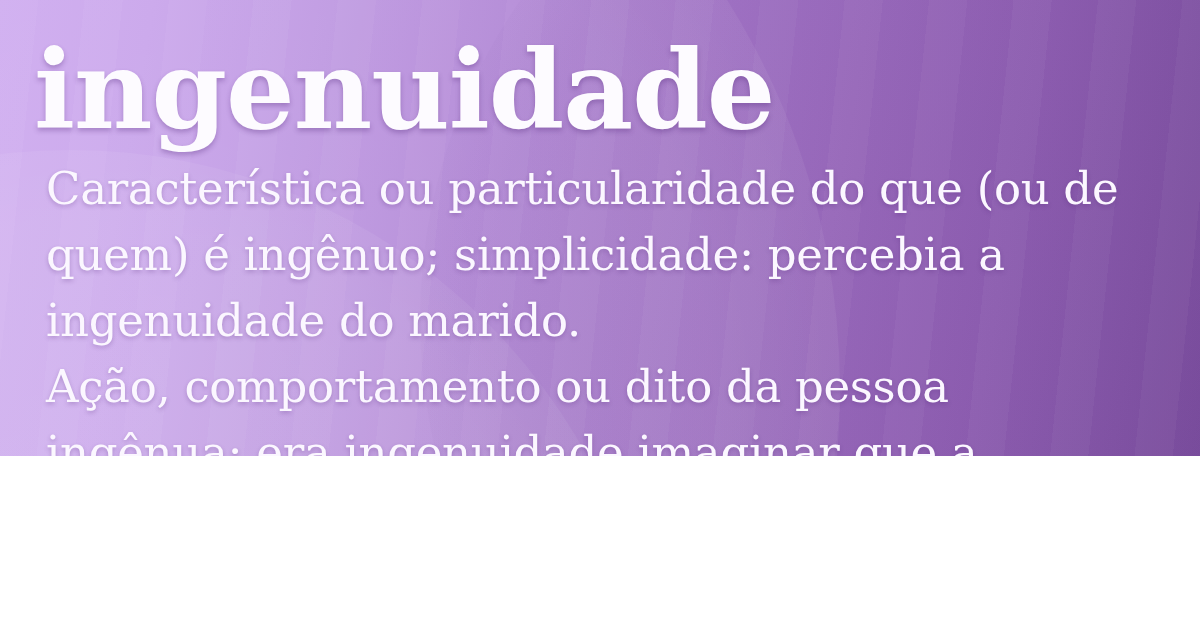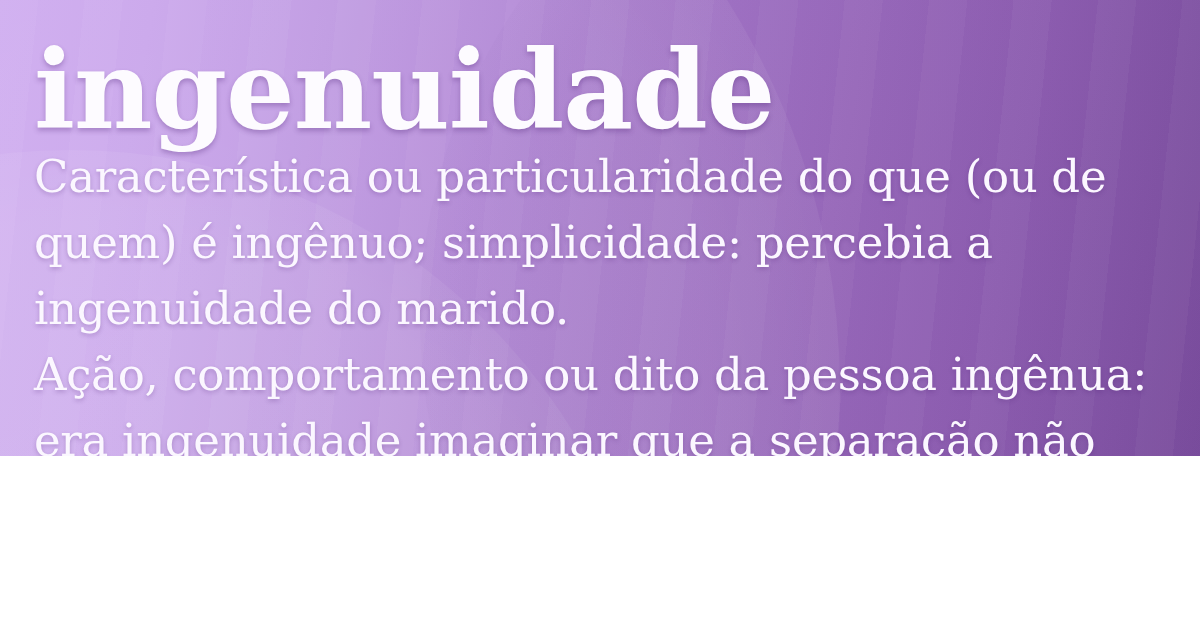--- a/index.html
+++ b/index.html
@@ -100,21 +100,21 @@
     font-size: 108px;
     line-height: 1;
     color: #fdfbff;
     letter-spacing: -1px;
     padding-top: 36px;
     text-shadow: 0 3px 5px rgba(74,30,112,0.30);
     white-space: nowrap;
   }
 
   .definitions {
-    margin: 0;
+    margin: 12px;
     padding: 0;
     list-style: none;
   }
 
   .definition {
     margin: 0;
     padding: 0;
     font-family: "DejaVu Serif", "Liberation Serif", serif;
     font-weight: 400;
     font-size: 45px;

